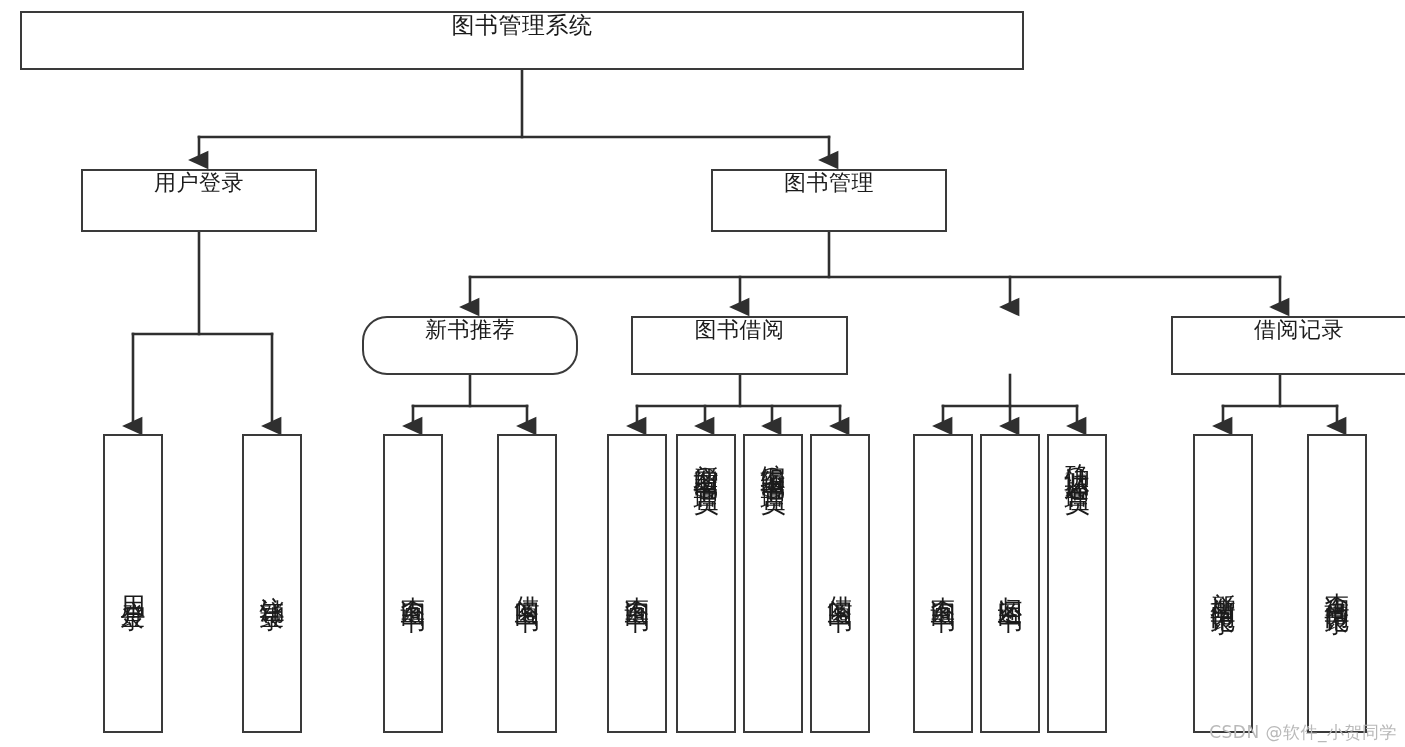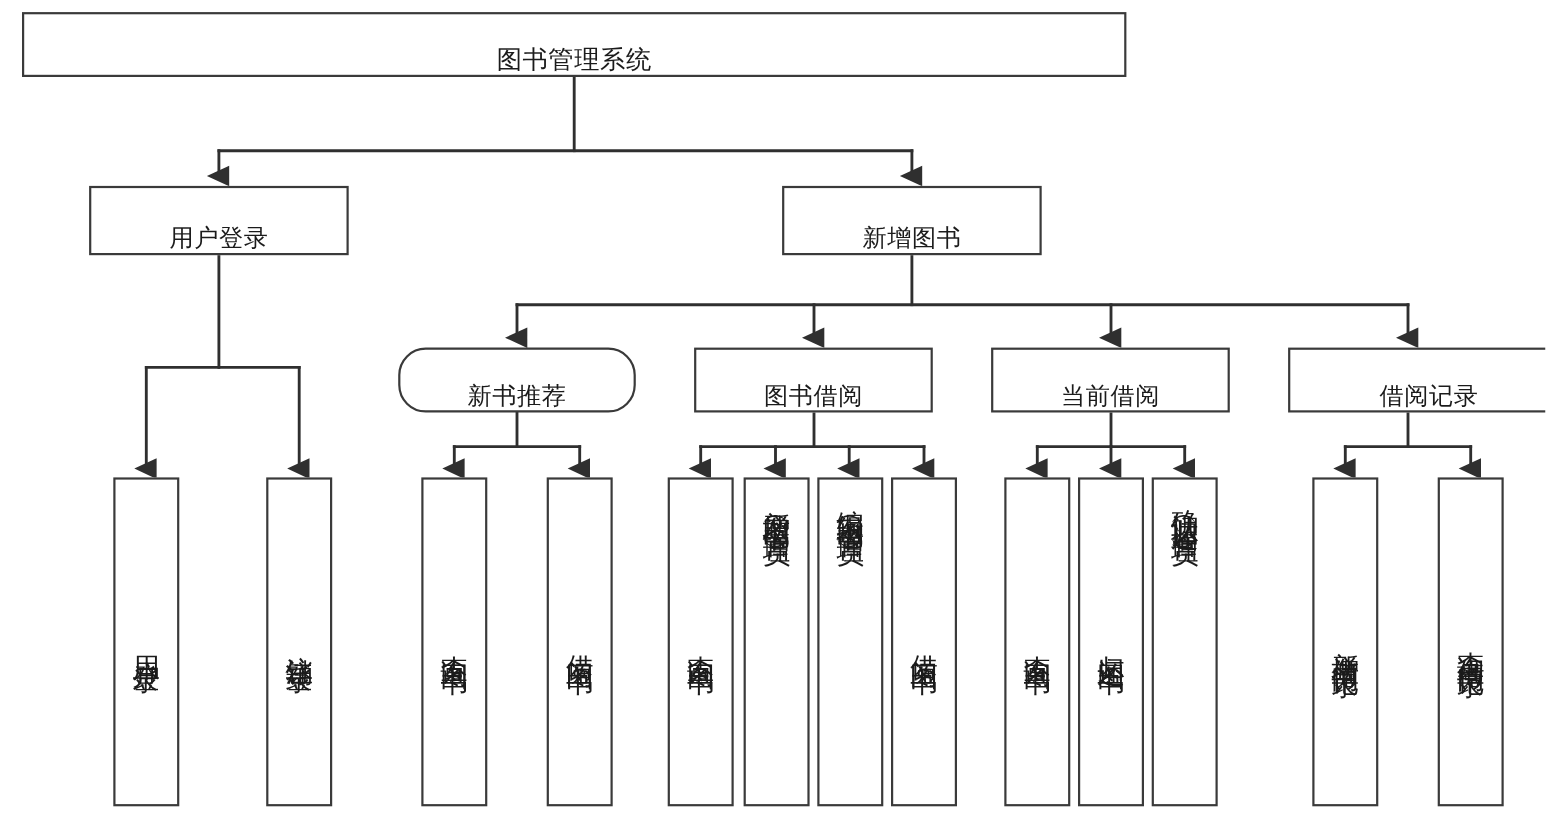--- a/index.html
+++ b/index.html
@@ -21,21 +21,21 @@
     width:1405px;
     height:747px;
     pointer-events:none;
   }
   .node{
     position:absolute;
     box-sizing:border-box;
     background:#ffffff;
     border:2.2px solid #3a3a3a;
     display:flex;
-    align-items:flex-end;
+    align-items:flex-start;
     justify-content:center;
     z-index:2;
   }
   .node .lbl{
     display:block;
     white-space:nowrap;
     line-height:1.08;
     color:#1b1b1b;
   }
   .node.horiz .lbl{
@@ -131,32 +131,29 @@
   </svg>
 
   <div class="node root" style="left:20px; top:11px; width:1004px; height:59px;">
     <span class="lbl">图书管理系统</span>
   </div>
 
   <div class="node horiz" style="left:81px; top:169px; width:236px; height:63px;">
     <span class="lbl">用户登录</span>
   </div>
   <div class="node horiz" style="left:711px; top:169px; width:236px; height:63px;">
-    <span class="lbl">新增图书</span>
+    <span class="lbl">图书管理</span>
   </div>
 
   <div class="node horiz" style="left:362px; top:316px; width:216px; height:59px;border-radius:25px;">
     <span class="lbl">新书推荐</span>
   </div>
   <div class="node horiz" style="left:631px; top:316px; width:217px; height:59px;">
     <span class="lbl">图书借阅</span>
   </div>
-  <div class="node horiz" style="left:901px; top:316px; width:217px; height:59px;">
-    <span class="lbl">当前借阅</span>
-  </div>
   <div class="node horiz" style="left:1171px; top:316px; width:256px; height:59px;">
     <span class="lbl">借阅记录</span>
   </div>
 
   <div class="node vert mid" style="left:103px; top:434px; width:60px; height:299px;">
     <span class="lbl">用户登录</span>
   </div>
   <div class="node vert mid" style="left:242px; top:434px; width:60px; height:299px;">
     <span class="lbl">注销登录</span>
   </div>
@@ -191,14 +188,15 @@
     <span class="lbl">确认归还（管理员）</span>
   </div>
 
   <div class="node vert mid" style="left:1193px; top:434px; width:60px; height:299px;">
     <span class="lbl">新增借阅记录</span>
   </div>
   <div class="node vert mid" style="left:1307px; top:434px; width:60px; height:299px;">
     <span class="lbl">查询借阅记录</span>
   </div>
 
+  <div class="watermark">CSDN @软件_小贺同学</div>
 
 </div>
 
 </body></html>

